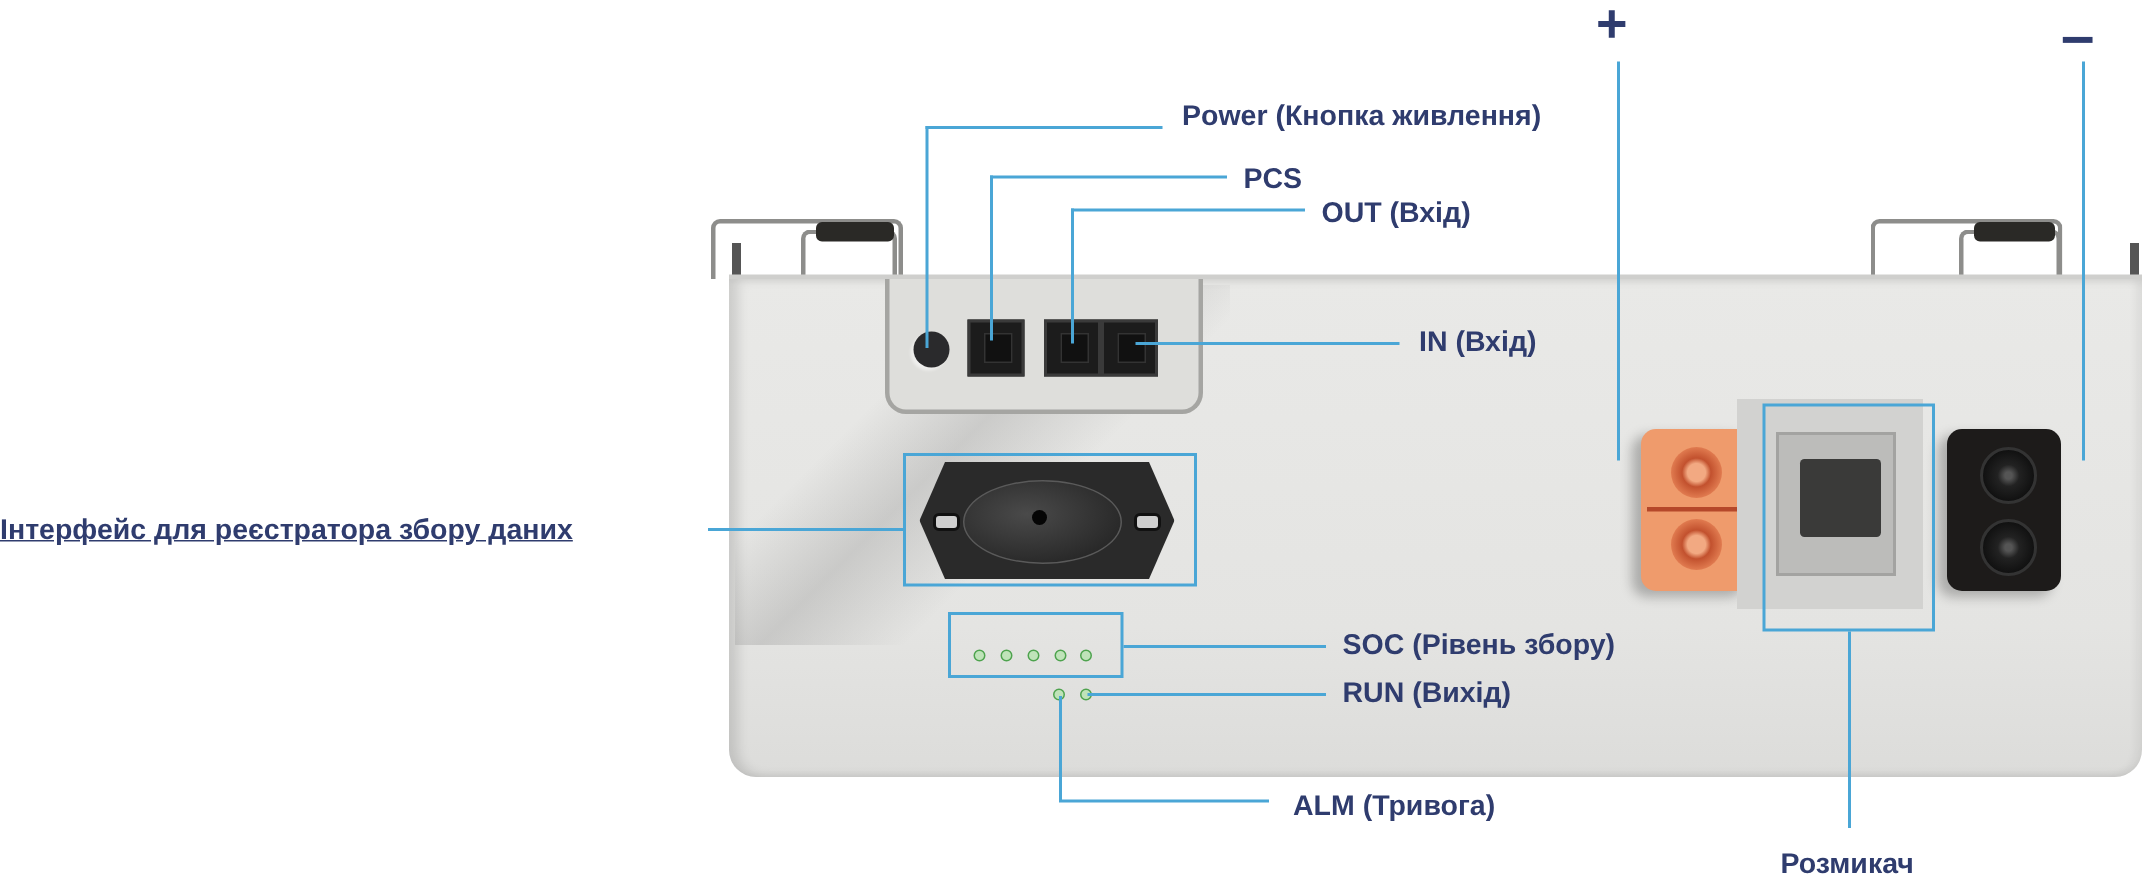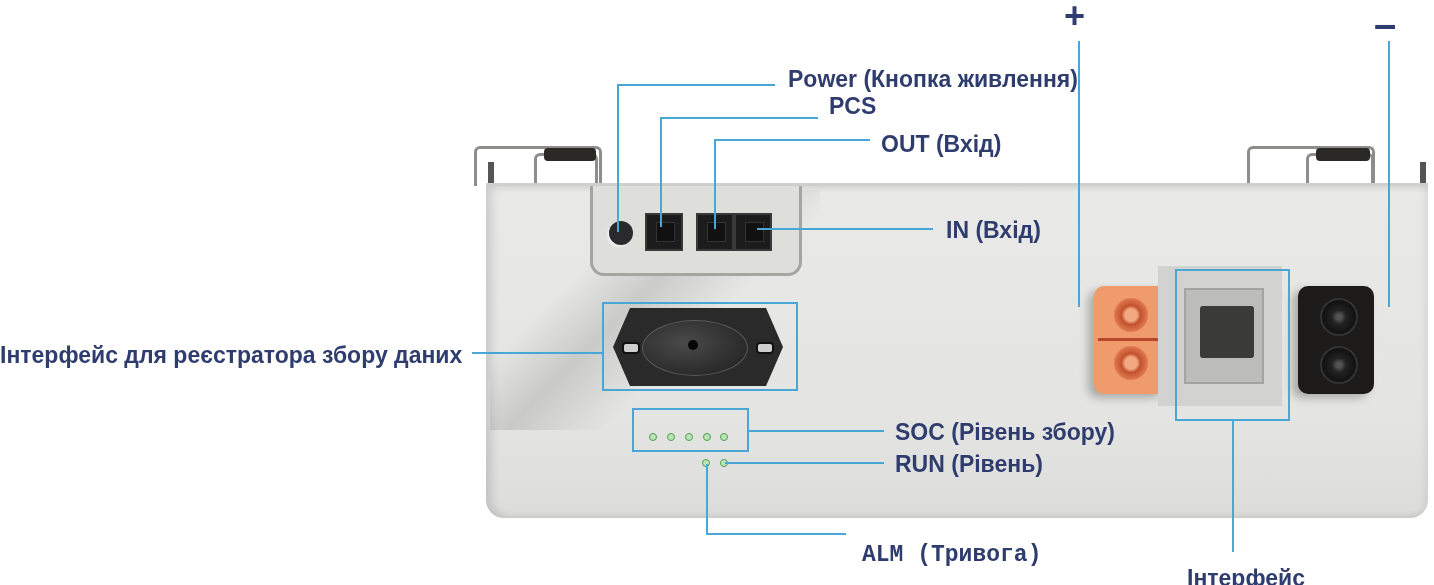--- a/index.html
+++ b/index.html
@@ -1,18 +1,18 @@
 <!DOCTYPE html>
 <html><head>
 <meta charset="utf-8">
 <style>
   html,body{margin:0;padding:0;background:#ffffff;}
   body{width:1434px;height:585px;position:relative;overflow:hidden;font-family:"Liberation Sans","DejaVu Sans",sans-serif;}
   .abs{position:absolute;}
-  .label{position:absolute;color:#2f3c6e;font-weight:bold;font-size:23px;white-space:nowrap;line-height:1;}
+  .label{position:absolute;color:#2f3c6e;font-weight:bold;font-size:19px;white-space:nowrap;line-height:1;}
   .ln{position:absolute;background:#4aa6d6;}
   .hbox{position:absolute;border:2.5px solid #4aa6d6;box-sizing:border-box;}
   
   .body{position:absolute;left:486px;top:186px;width:942px;height:332px;background:linear-gradient(180deg,#e9e9e7 0%,#e4e4e2 70%,#dcdcda 100%);border-radius:0 0 18px 18px;box-shadow:inset 6px 0 8px rgba(0,0,0,0.12), inset -4px 0 6px rgba(0,0,0,0.06);}
   .body-top{position:absolute;left:486px;top:183px;width:942px;height:4px;background:#cfcfcd;}
   .shadow-diag{position:absolute;left:490px;top:190px;width:330px;height:240px;background:linear-gradient(135deg,rgba(0,0,0,0) 30%,rgba(120,120,120,0.25) 45%,rgba(0,0,0,0) 62%);pointer-events:none;}
   .handle-rail{position:absolute;border:3px solid #8d8d8b;border-bottom:none;border-radius:6px 6px 0 0;box-sizing:border-box;}
   .handle-grip{position:absolute;background:#2a2926;border-radius:4px;}
   .recess{position:absolute;left:590px;top:186px;width:212px;height:90px;background:#dededb;border:3px solid #a5a5a2;border-top:none;border-radius:0 0 14px 14px;box-sizing:border-box;}
   .btn-power{position:absolute;left:609px;top:221px;width:24px;height:24px;border-radius:50%;background:#2a2a2c;box-shadow:-2px 2px 2px rgba(255,255,255,0.5);}
@@ -102,20 +102,20 @@
 <div class="ln" style="left:706px;top:464px;width:2px;height:70px;"></div>
 <div class="ln" style="left:706px;top:533px;width:140px;height:2px;"></div>
 <div class="ln" style="left:1232px;top:421px;width:2px;height:131px;"></div>
 <div class="ln" style="left:1078px;top:41px;width:2px;height:266px;"></div>
 <div class="ln" style="left:1388px;top:41px;width:2px;height:266px;"></div>
 
 <div class="label" style="left:1064px;top:-2px;font-size:36px;">+</div>
 <div class="label" style="left:1374px;top:4px;font-size:40px;">–</div>
 
 <div class="label" style="left:788px;top:68px;">Power (Кнопка живлення)</div>
-<div class="label" style="left:829px;top:95px;">PCS</div>
+<div class="label" style="left:829px;top:110px;">PCS</div>
 <div class="label" style="left:881px;top:133px;">OUT (Вхід)</div>
 <div class="label" style="left:946px;top:219px;">IN (Вхід)</div>
-<div class="label" style="left:0px;top:344px;">Інтерфейс для реєстратора збору даних</div>
+<div class="label" style="left:0px;top:344px;text-decoration:underline;">Інтерфейс для реєстратора збору даних</div>
 <div class="label" style="left:895px;top:421px;">SOC (Рівень збору)</div>
-<div class="label" style="left:895px;top:453px;">RUN (Рівень)</div>
-<div class="label" style="left:862px;top:544px;font-family:Liberation Mono, monospace;">ALM (Тривога)</div>
-<div class="label" style="left:1187px;top:567px;">Інтерфейс</div>
+<div class="label" style="left:895px;top:453px;">RUN (Вихід)</div>
+<div class="label" style="left:862px;top:528px;">ALM (Тривога)</div>
+<div class="label" style="left:1187px;top:567px;">Розмикач</div>
 
 </body></html>

